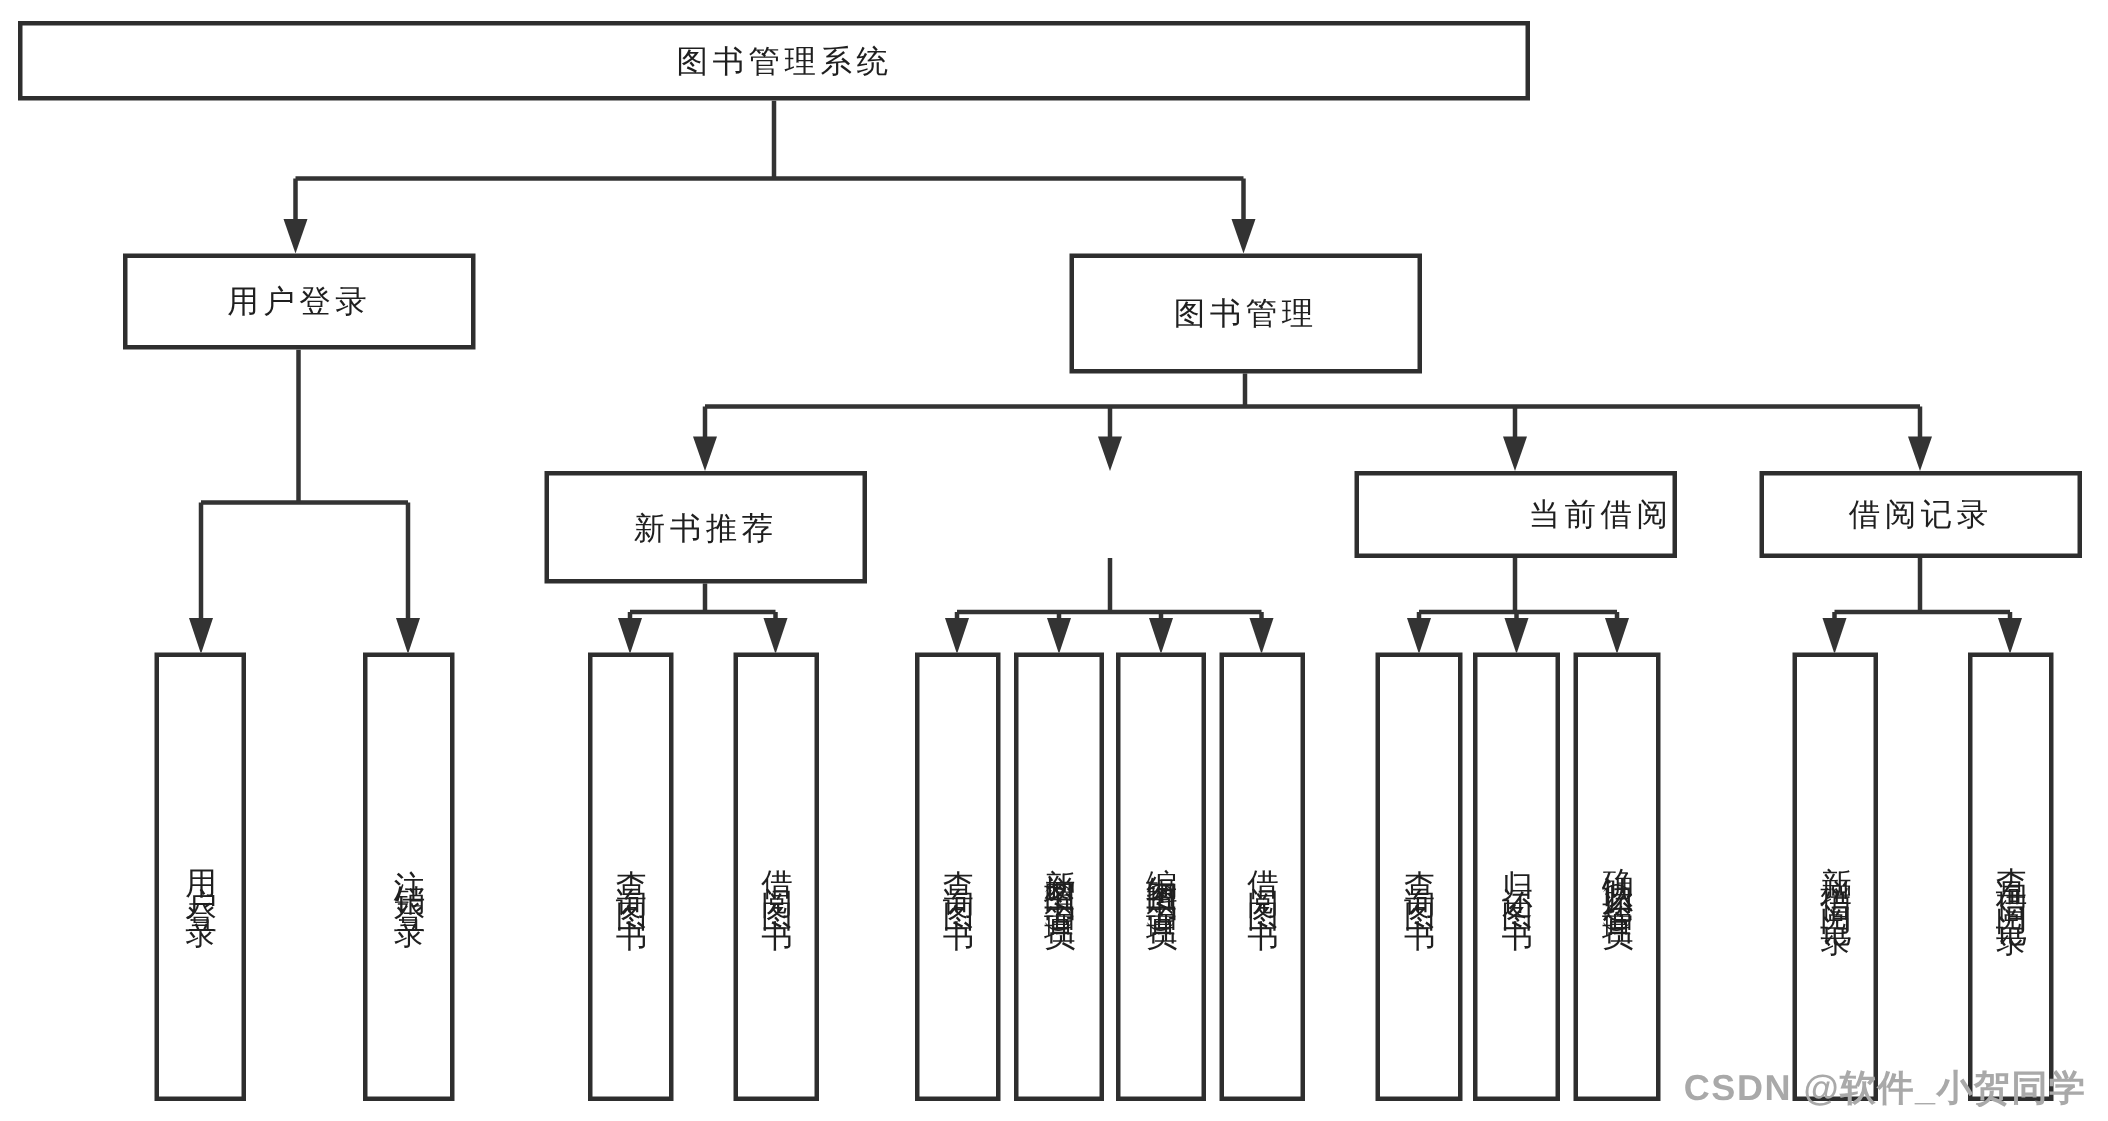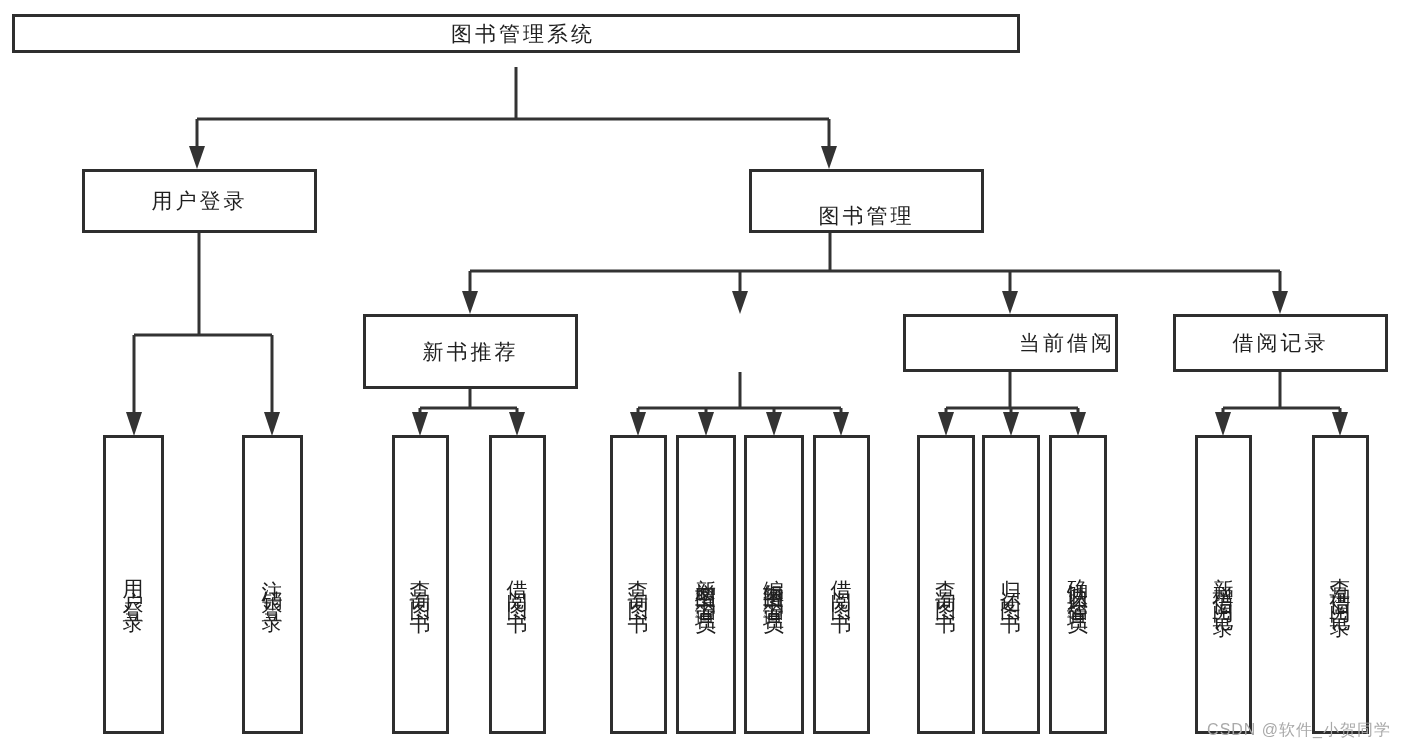--- a/index.html
+++ b/index.html
@@ -15,22 +15,22 @@
   }
   .node span{white-space:nowrap;}
   .v{height:299px;top:435px;}
   .v span{
     writing-mode:vertical-rl;text-orientation:mixed;white-space:normal;
     letter-spacing:11px;font-size:21px;line-height:1;
   }
   .v.ls8 span{letter-spacing:8px;}
   .v.ls5 span{letter-spacing:5px;}
   #watermark{
-    position:absolute;right:14px;bottom:6px;font-size:16px;letter-spacing:1px;
-    color:#a9a9a9;z-index:3;
+    position:absolute;right:14px;bottom:6px;font-size:24px;letter-spacing:1px;
+    color:#a9a9a9;z-index:3;font-weight:bold;
   }
 </style>
 </head>
 <body>
 
 <div id="stage">
 
   <svg id="wires" viewBox="0 0 1405 747" xmlns="http://www.w3.org/2000/svg">
     <g stroke="#333333" stroke-width="3" fill="none">
 
@@ -90,28 +90,28 @@
       <polygon points="766,412 782,412 774,436"></polygon>
       <polygon points="833,412 849,412 841,436"></polygon>
       <polygon points="938,412 954,412 946,436"></polygon>
       <polygon points="1003,412 1019,412 1011,436"></polygon>
       <polygon points="1070,412 1086,412 1078,436"></polygon>
       <polygon points="1215,412 1231,412 1223,436"></polygon>
       <polygon points="1332,412 1348,412 1340,436"></polygon>
     </g>
   </svg>
 
-  <div class="node" style="left:12px;top:14px;width:1008px;height:39px;padding-left:14px;">
+  <div class="node" style="left:12px;top:14px;width:1008px;height:53px;padding-left:14px;">
     <span>图书管理系统</span>
   </div>
 
   <div class="node" style="left:82px;top:169px;width:235px;height:64px;">
     <span>用户登录</span>
   </div>
-  <div class="node" style="left:749px;top:169px;width:235px;height:64px;align-items:flex-end;">
+  <div class="node" style="left:713px;top:169px;width:235px;height:80px;">
     <span>图书管理</span>
   </div>
 
   <div class="node" style="left:363px;top:314px;width:215px;height:75px;">
     <span>新书推荐</span>
   </div>
   <div class="node" style="left:903px;top:314px;width:215px;height:58px;justify-content:flex-end;">
     <span>当前借阅</span>
   </div>
   <div class="node" style="left:1173px;top:314px;width:215px;height:58px;">

